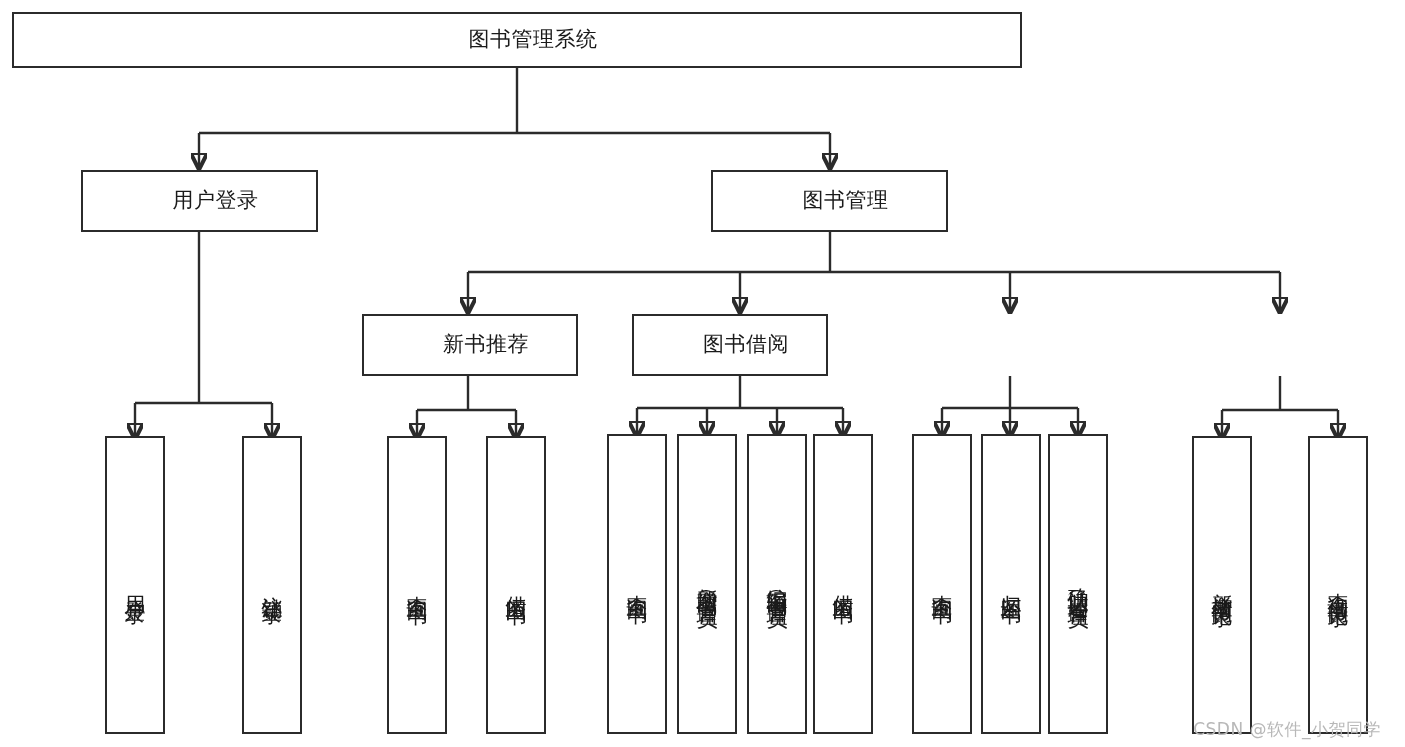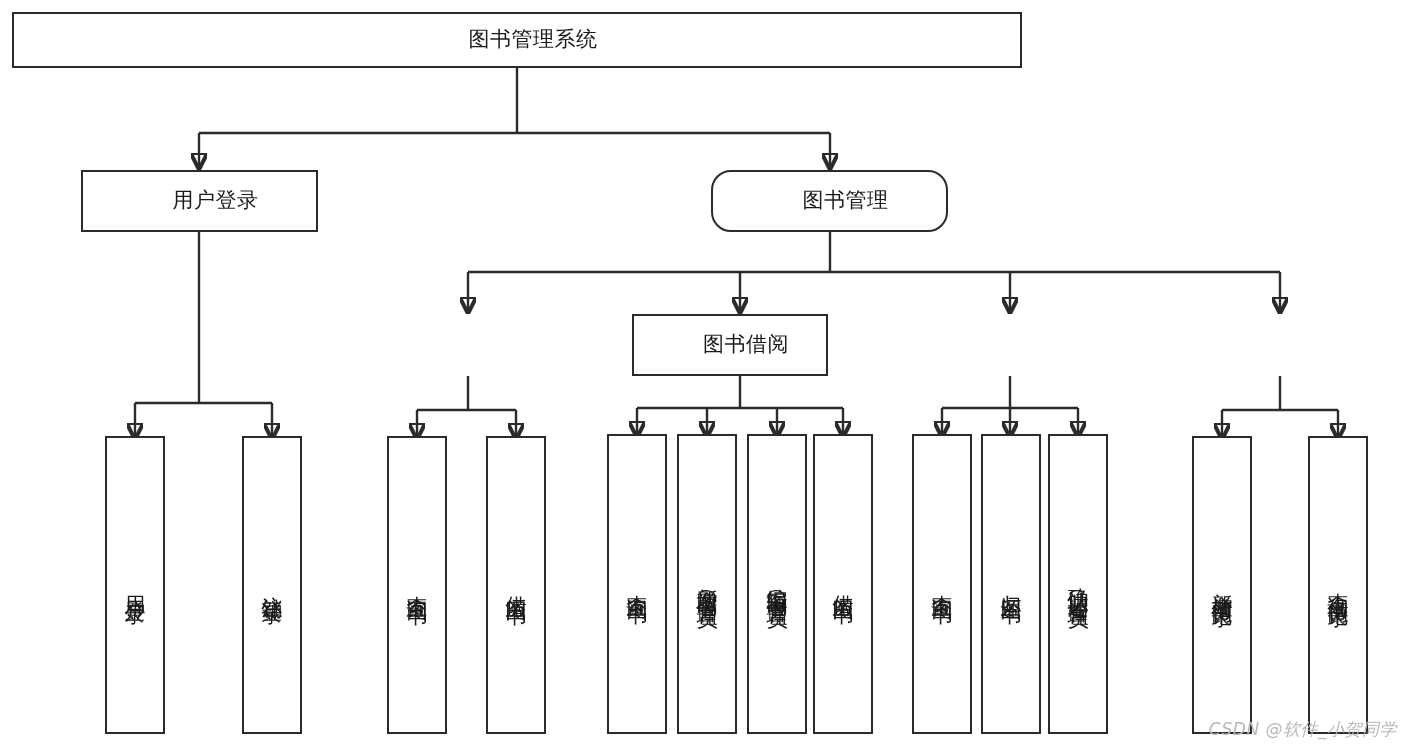--- a/index.html
+++ b/index.html
@@ -46,28 +46,27 @@
     line-height: 1.05;
     padding: 4px 0;
   }
   .node-v span {
     writing-mode: vertical-rl;
     text-orientation: upright;
     display: block;
   }
   #watermark {
     position: absolute;
-    right: 8px;
+    right: 24px;
     bottom: 6px;
     font-size: 17px;
     color: #b8b8b8;
     letter-spacing: 0.5px;
     white-space: nowrap;
     pointer-events: none;
-    font-style: italic;
   }
   svg.edges {
     position: absolute;
     left: 0;
     top: 0;
     width: 1405px;
     height: 747px;
     pointer-events: none;
   }
   svg.edges path, svg.edges line {
@@ -130,24 +129,27 @@
   </svg>
 
   <div class="node node-h" style="left:12px; top:12px; width:1010px; height:56px;">
     <span>图书管理系统</span>
   </div>
 
   <div class="node node-h" style="left:81px; top:170px; width:237px; height:62px;">
     <span>用户登录</span>
   </div>
 
-  <div class="node node-h" style="left:711px; top:170px; width:237px; height:62px;border-radius:20px;">
+  <div class="node node-h" style="left:711px; top:170px; width:237px; height:62px;">
     <span>图书管理</span>
   </div>
 
+  <div class="node node-h" style="left:362px; top:314px; width:216px; height:62px;">
+    <span>新书推荐</span>
+  </div>
 
   <div class="node node-h" style="left:632px; top:314px; width:196px; height:62px;">
     <span>图书借阅</span>
   </div>
 
 
 
   <div class="node node-v" style="left:105px; top:436px; width:60px; height:298px;">
     <span>用户登录</span>
   </div>

